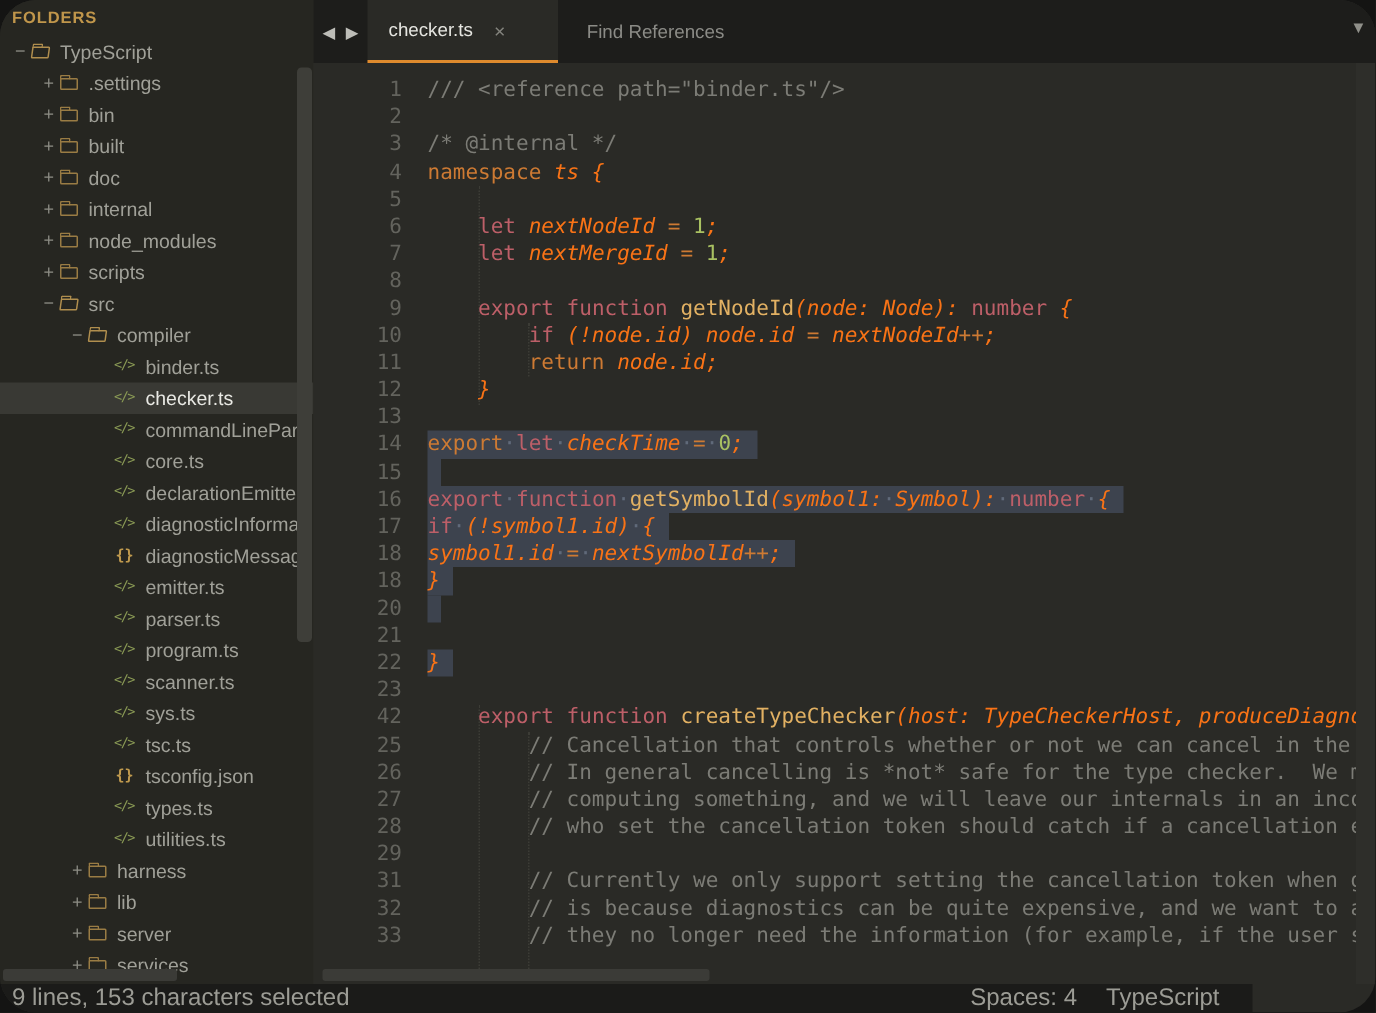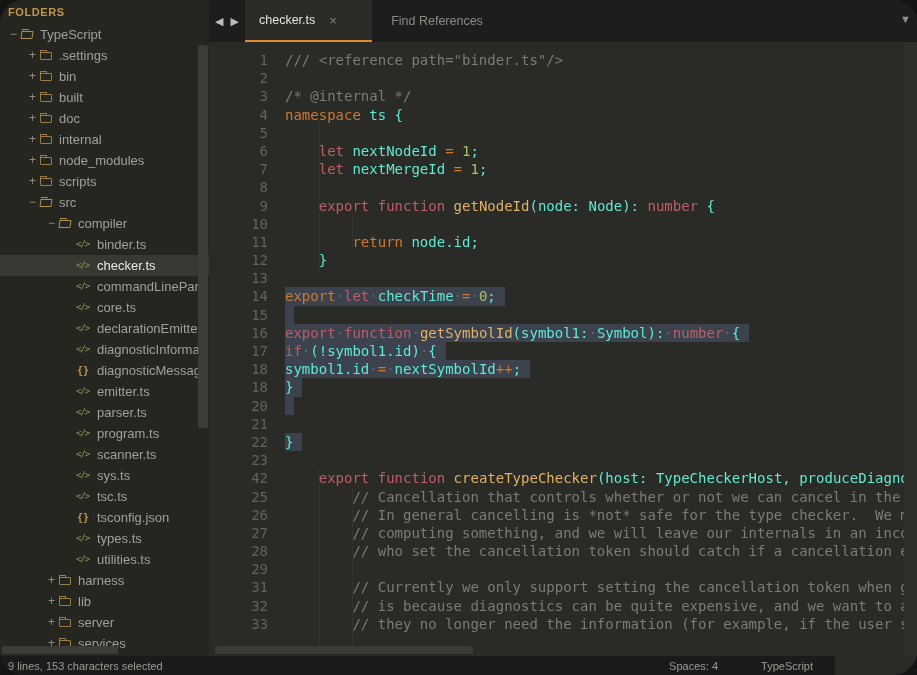--- a/index.html
+++ b/index.html
@@ -44,37 +44,37 @@
 
   
   .editor{position:absolute;left:209px;top:42px;width:708px;height:614px;background:#2a2a26;overflow:hidden;}
   .lines{position:absolute;left:0;top:9px;width:708px;}
   .cl{display:flex;height:18.2px;line-height:18.2px;white-space:pre;
       font-family:"DejaVu Sans Mono",monospace;font-size:14px;}
   .ln{display:inline-block;width:59px;flex:0 0 59px;text-align:right;color:#63635d;}
   .ct{display:inline-block;margin-left:17px;}
   .selbg{background:#3d434e;padding-right:9px;display:inline-block;height:18.2px;}
   .selbg:empty{width:9px;}
-  .t-w{color:#5eead4;} .t-c{color:#7c7c76;} .t-k{color:#bd5f68;}
+  .t-w{color:#f97316;font-style:italic;} .t-c{color:#7c7c76;} .t-k{color:#bd5f68;}
   .t-o{color:#cd7a33;} .t-f{color:#e2b163;} .t-n{color:#a9c162;} .t-d{color:#606a7a;}
   .guide{position:absolute;width:0;border-left:1px dotted #3c3c36;}
   .g1{left:110px;top:82px;height:146px;}
   .g2{left:110px;top:428px;height:182px;}
   .g3{left:143px;top:173px;height:36px;}
   .g4{left:143px;top:446px;height:164px;}
   .ed-vtrack{position:absolute;right:0;top:0;width:13px;height:614px;background:#2e2e2a;}
 
   
   .hthumb{position:absolute;top:646px;height:8px;background:#3b3b37;border-radius:2px;}
   .sb-hthumb{left:2px;width:116px;}
   .ed-hthumb{left:215px;width:258px;}
 
   
   .statusbar{position:absolute;left:0;bottom:0;width:835px;height:19px;background:#1b1b19;
-             color:#9c9c95;font-size:11px;margin-top:48px;}
+             color:#9c9c95;font-size:16px;margin-top:48px;}
   .st-left{position:absolute;left:8px;top:0;height:19px;display:flex;align-items:center;}
   .st-spaces{position:absolute;right:117px;top:0;height:19px;display:flex;align-items:center;}
   .st-syntax{position:absolute;right:22px;top:0;height:19px;display:flex;align-items:center;}
 </style>
 </head>
 <body>
 
 <div class="app">
 
   <div class="sidebar">
@@ -317,21 +317,21 @@
     <div class="lines">
         <div class="cl"><span class="ln">1</span><span class="ct"><span class="t-c">/// &lt;reference path="binder.ts"/&gt;</span></span></div>
         <div class="cl"><span class="ln">2</span><span class="ct"></span></div>
         <div class="cl"><span class="ln">3</span><span class="ct"><span class="t-c">/* @internal */</span></span></div>
         <div class="cl"><span class="ln">4</span><span class="ct"><span class="t-o">namespace</span><span class="t-w"> ts {</span></span></div>
         <div class="cl"><span class="ln">5</span></div>
         <div class="cl"><span class="ln">6</span><span class="ct"><span class="t-w">    </span><span class="t-k">let</span><span class="t-w"> nextNodeId </span><span class="t-o">=</span><span class="t-w"> </span><span class="t-n">1</span><span class="t-w">;</span></span></div>
         <div class="cl"><span class="ln">7</span><span class="ct"><span class="t-w">    </span><span class="t-k">let</span><span class="t-w"> nextMergeId </span><span class="t-o">=</span><span class="t-w"> </span><span class="t-n">1</span><span class="t-w">;</span></span></div>
         <div class="cl"><span class="ln">8</span><span class="ct"></span></div>
         <div class="cl"><span class="ln">9</span><span class="ct"><span class="t-w">    </span><span class="t-k">export</span><span class="t-w"> </span><span class="t-k">function</span><span class="t-w"> </span><span class="t-f">getNodeId</span><span class="t-w">(node: Node): </span><span class="t-k">number</span><span class="t-w"> {</span></span></div>
-        <div class="cl"><span class="ln">10</span></div>
+        <div class="cl"><span class="ln">10</span><span class="ct"><span class="t-w">        </span><span class="t-k">if</span><span class="t-w"> (!node.id) node.id </span><span class="t-o">=</span><span class="t-w"> nextNodeId</span><span class="t-o">++</span><span class="t-w">;</span></span></div>
         <div class="cl"><span class="ln">11</span><span class="ct"><span class="t-w">        </span><span class="t-o">return</span><span class="t-w"> node.id;</span></span></div>
         <div class="cl"><span class="ln">12</span><span class="ct"><span class="t-w">    }</span></span></div>
         <div class="cl"><span class="ln">13</span><span class="ct"></span></div>
         <div class="cl"><span class="ln">14</span><span class="ct"><span class="selbg"><span class="t-o">export</span><span class="t-d">·</span><span class="t-k">let</span><span class="t-d">·</span><span class="t-w">checkTime</span><span class="t-d">·</span><span class="t-o">=</span><span class="t-d">·</span><span class="t-n">0</span><span class="t-w">;</span></span></span></div>
         <div class="cl"><span class="ln">15</span><span class="ct"><span class="selbg"></span></span></div>
         <div class="cl"><span class="ln">16</span><span class="ct"><span class="selbg"><span class="t-k">export</span><span class="t-d">·</span><span class="t-k">function</span><span class="t-d">·</span><span class="t-f">getSymbolId</span><span class="t-w">(symbol1:</span><span class="t-d">·</span><span class="t-w">Symbol):</span><span class="t-d">·</span><span class="t-k">number</span><span class="t-d">·</span><span class="t-w">{</span></span></span></div>
         <div class="cl"><span class="ln">17</span><span class="ct"><span class="selbg"><span class="t-k">if</span><span class="t-d">·</span><span class="t-w">(!symbol1.id)</span><span class="t-d">·</span><span class="t-w">{</span></span></span></div>
         <div class="cl"><span class="ln">18</span><span class="ct"><span class="selbg"><span class="t-w">symbol1.id</span><span class="t-d">·</span><span class="t-o">=</span><span class="t-d">·</span><span class="t-w">nextSymbolId</span><span class="t-o">++</span><span class="t-w">;</span></span></span></div>
         <div class="cl"><span class="ln">18</span><span class="ct"><span class="selbg"><span class="t-w">}</span></span></span></div>
         <div class="cl"><span class="ln">20</span><span class="ct"><span class="selbg"></span></span></div>

